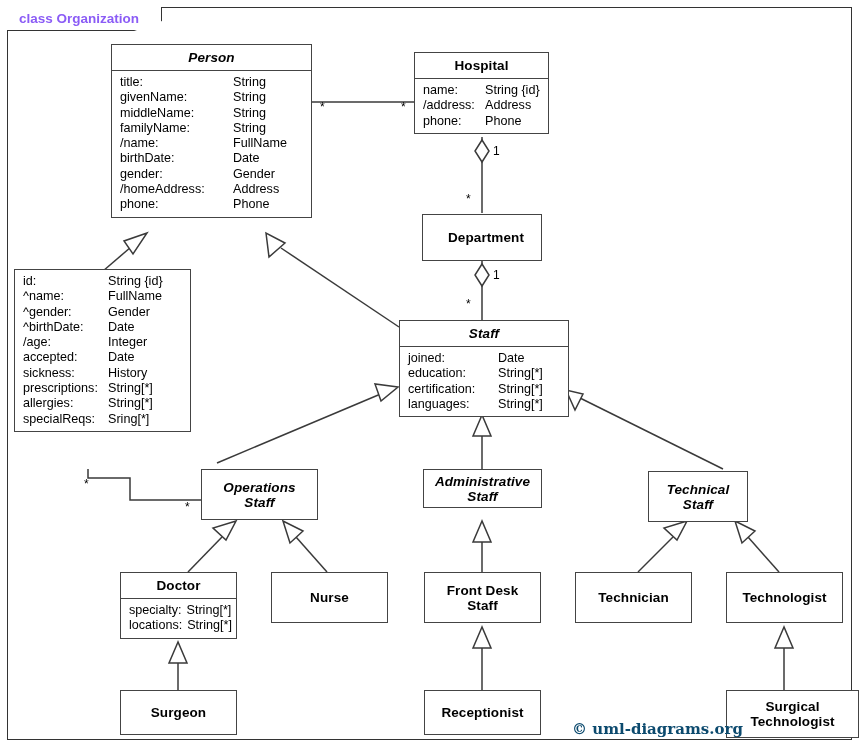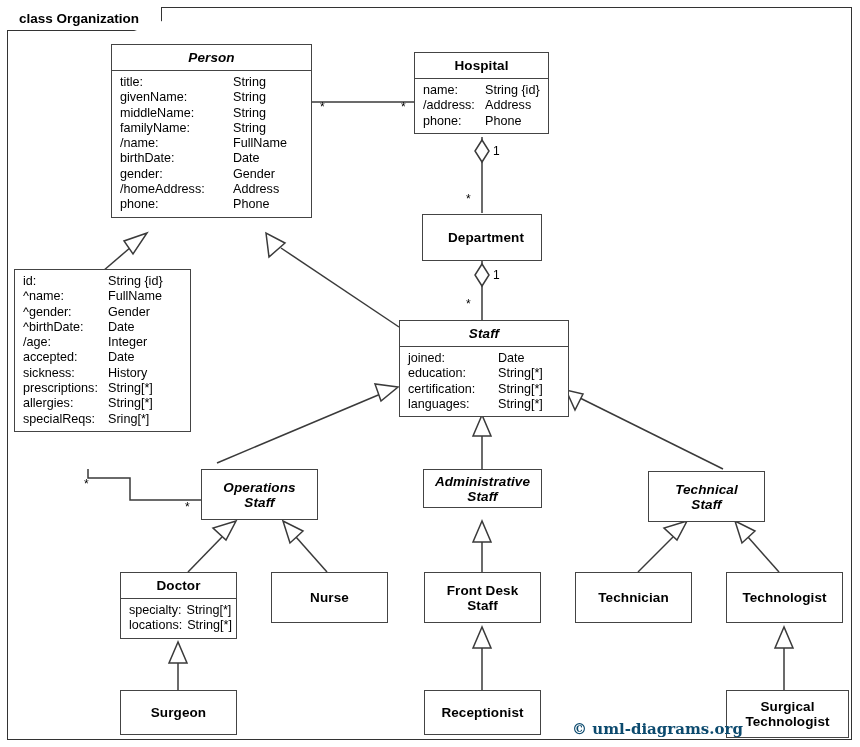--- a/index.html
+++ b/index.html
@@ -33,21 +33,21 @@
     box-sizing: border-box;
     background: #ffffff;
     border: 1.5px solid #333333;
     border-top: none;
     border-left: none;
     padding: 0 22px 0 12px;
     display: flex;
     align-items: center;
     font-size: 13.5px;
     font-weight: bold;
-    color: #000000;
+    color: #8b5cf6;
     clip-path: polygon(0 0, 100% 0, 100% 58%, 82% 100%, 0 100%);
   }
   
   .cls {
     position: absolute;
     box-sizing: border-box;
     background: #ffffff;
     border: 1.5px solid #444444;
     z-index: 5;
   }
@@ -318,21 +318,21 @@
     </div>
   </div>
 
   <div class="cls abstract" style="left:423px; top:469px; width:119px; height:39px; display:flex; align-items:center; justify-content:center;">
     <div class="cls-name" style="padding:0;">
       <span>Administrative</span><br>
       <span>Staff</span>
     </div>
   </div>
 
-  <div class="cls abstract" style="left:648px; top:471px; width:117px; height:51px; display:flex; align-items:center; justify-content:center;">
+  <div class="cls abstract" style="left:648px; top:471px; width:100px; height:51px; display:flex; align-items:center; justify-content:center;">
     <div class="cls-name" style="padding:0;">
       <span>Technical</span><br>
       <span>Staff</span>
     </div>
   </div>
 
   <div class="cls cls-doctor has-attrs" style="left:120px; top:572px; width:117px;">
     <div class="cls-name">Doctor</div>
     <div class="attrs">
       <div class="attr">
@@ -366,21 +366,21 @@
   </div>
 
   <div class="cls" style="left:424px; top:690px; width:117px; height:45px; display:flex; align-items:center; justify-content:center;">
     <div class="cls-name" style="padding:0;">Receptionist</div>
   </div>
 
   <div class="cls" style="left:120px; top:690px; width:117px; height:45px; display:flex; align-items:center; justify-content:center;">
     <div class="cls-name" style="padding:0;">Surgeon</div>
   </div>
 
-  <div class="cls" style="left:726px; top:690px; width:123px; height:48px; display:flex; align-items:center; justify-content:center;">
+  <div class="cls" style="left:726px; top:690px; width:133px; height:48px; display:flex; align-items:center; justify-content:center;">
     <div class="cls-name" style="padding:0;">
       <span>Surgical</span><br>
       <span>Technologist</span>
     </div>
   </div>
 
   <div id="copyright" style="left:572px; top:720px;">© uml-diagrams.org</div>
 
 </div>
 

